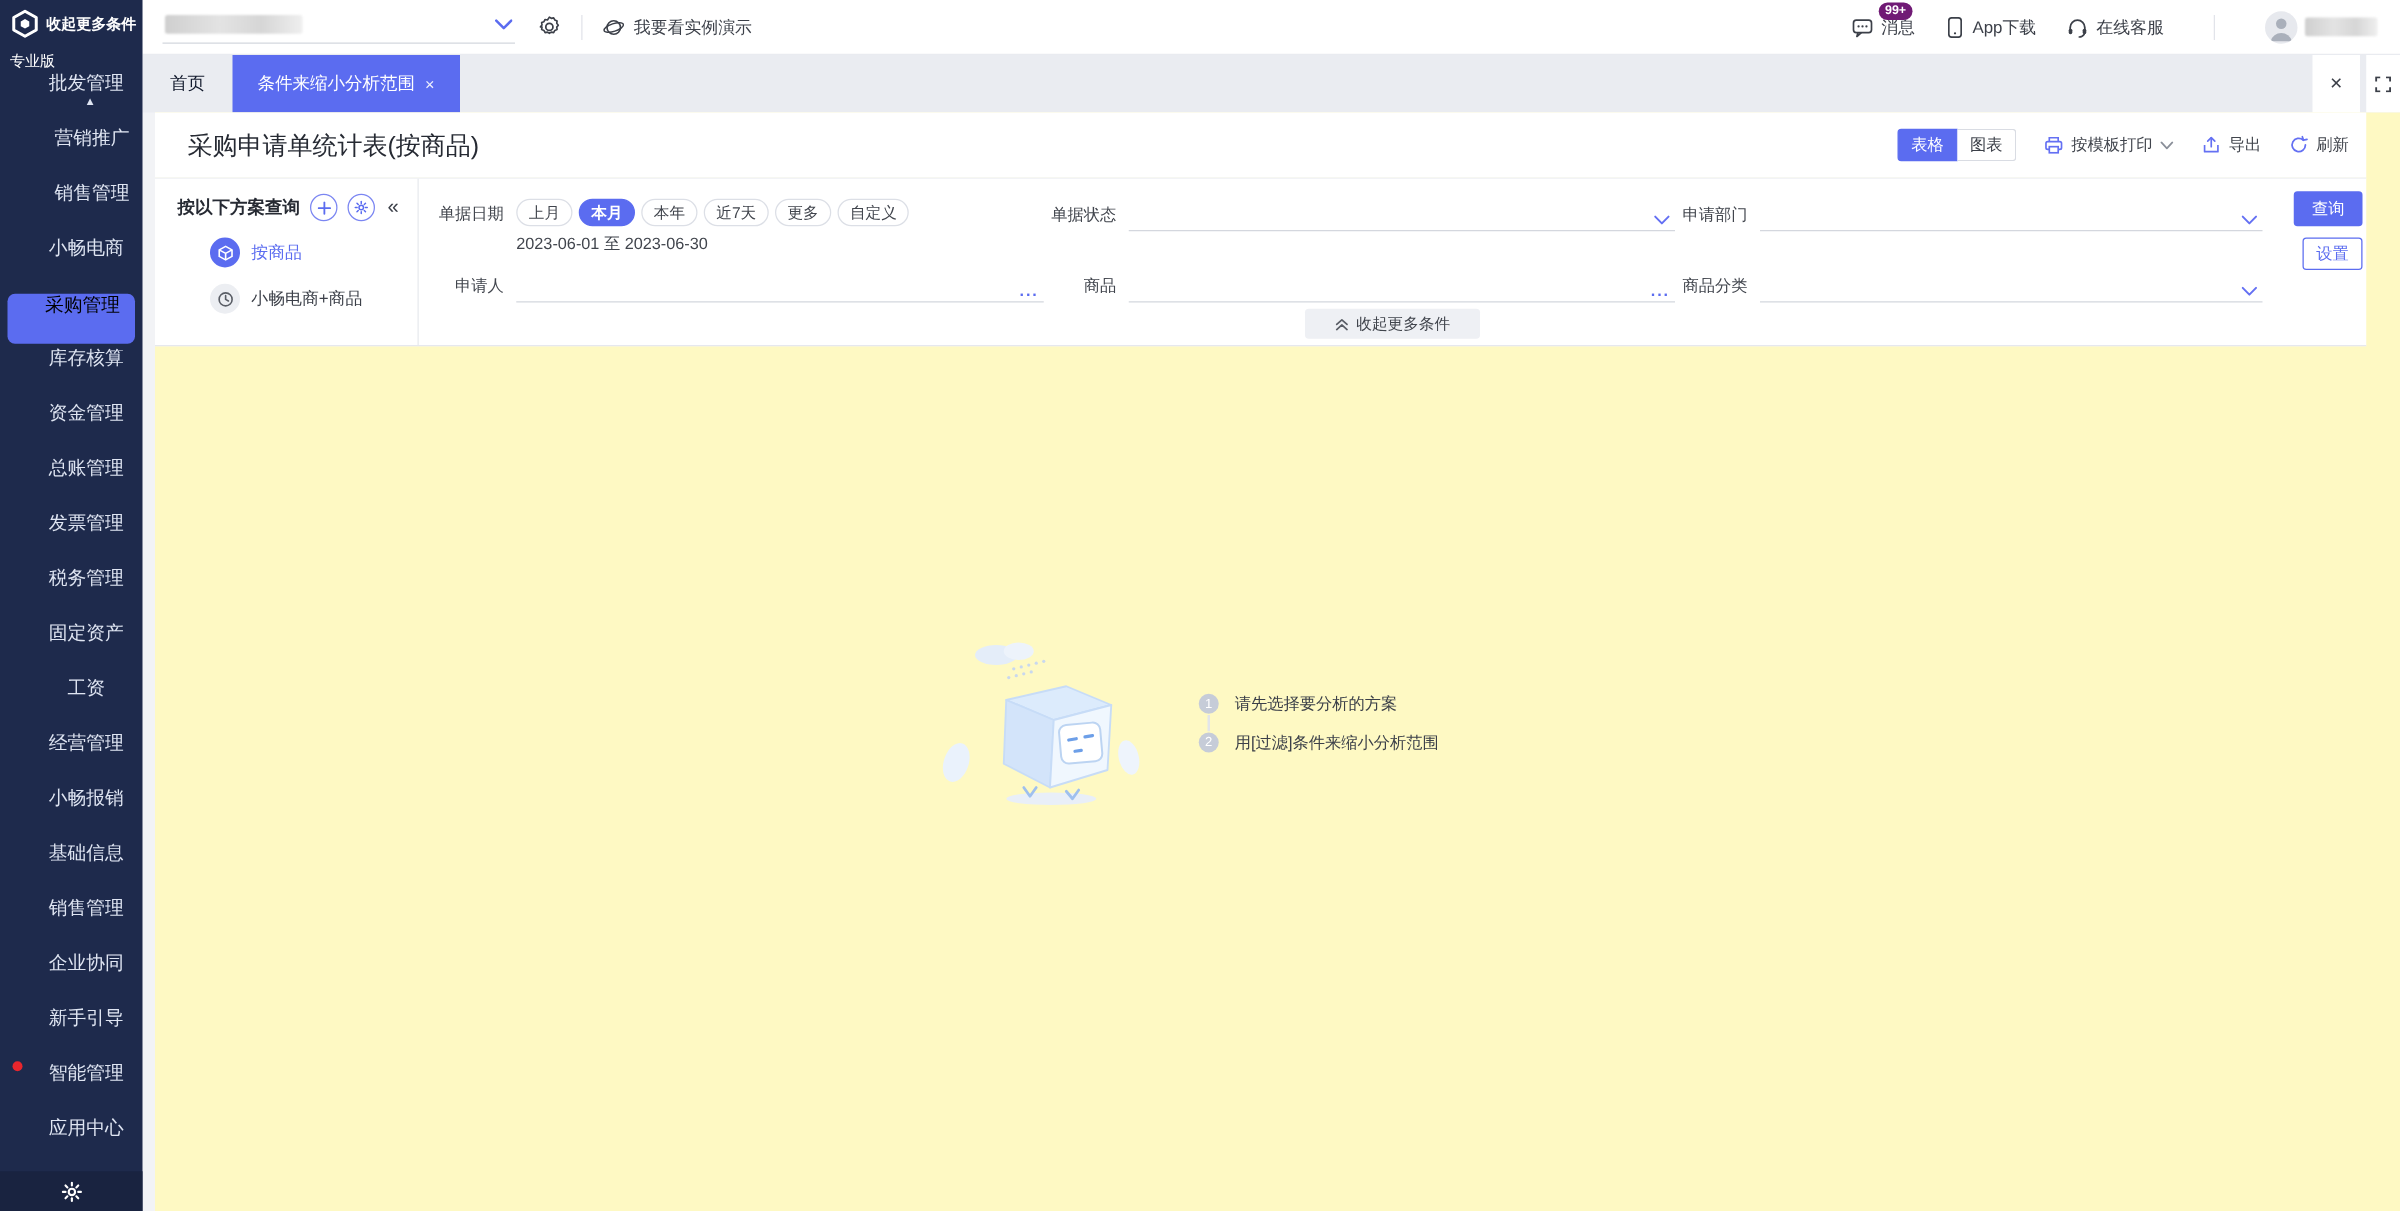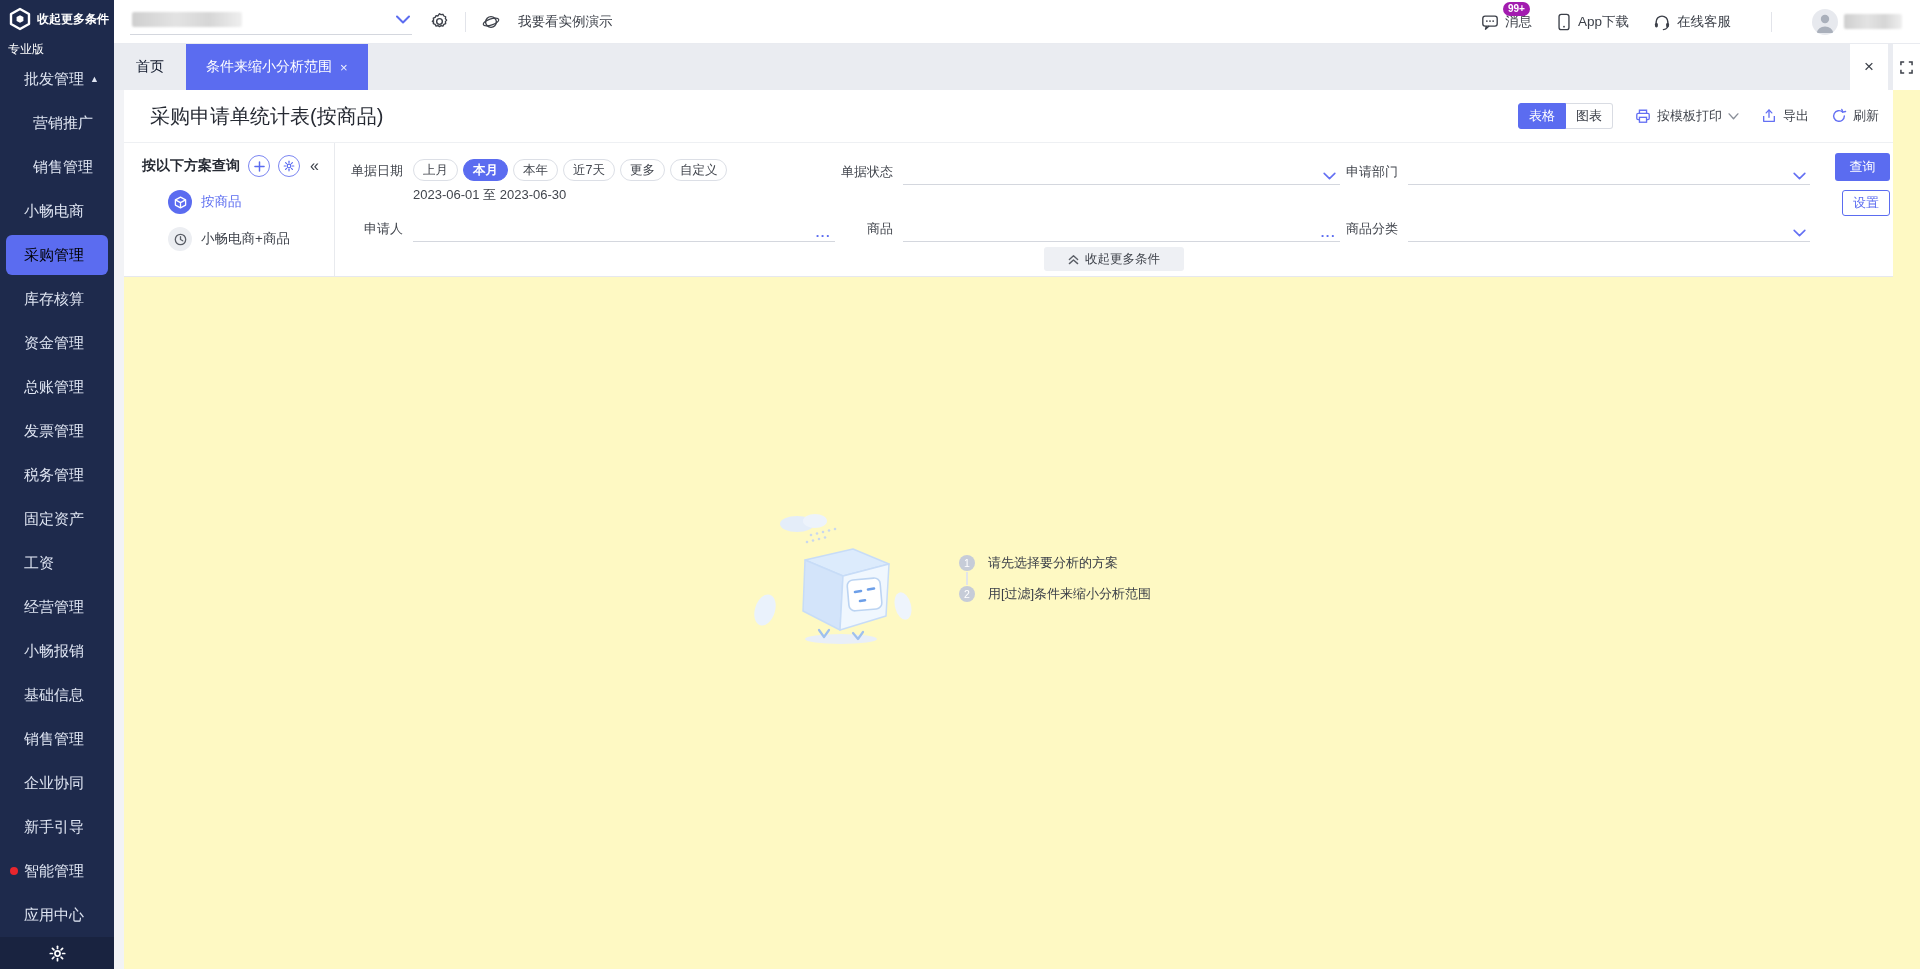--- a/index.html
+++ b/index.html
@@ -9,45 +9,45 @@
 
   
   .sidebar { width:114px; height:969px; background:#1e2a4c; color:#e8ecf6; flex:0 0 114px;
     display:flex; flex-direction:column; position:relative; z-index:5; }
   .logo { height:55px; padding:7px 6px 4px 8px; }
   .logo-row { display:flex; align-items:center; gap:5px; }
   .brand-name { font-size:12px; font-weight:bold; color:#fff; letter-spacing:0; white-space:nowrap; }
   .brand-edition { font-size:12px; color:#fff; margin-top:10px; }
   .menu { flex:1 1 auto; padding-top:2px; }
   .sb-item { height:44px; display:flex; align-items:center; padding-left:24px; font-size:15px;
-    color:#dfe5f2; position:relative; cursor:pointer; }
+    color:#dfe5f2; position:relative; cursor:pointer;flex-direction:column; }
   .sb-item.indent { padding-left:33px; }
   .sb-item.selected { background:#5b6cf0; color:#000000; margin:0 6px; padding-left:18px;
     border-radius:6px; height:40px; margin-top:2px; margin-bottom:2px; }
   .sb-arrow { font-size:9px; margin-left:6px; color:#dfe5f2; }
   .sb-dot { position:absolute; left:10px; width:8px; height:8px; border-radius:50%; background:#e8262d; }
   .sidebar-footer { height:34px; background:#192340; display:flex; align-items:center; justify-content:center; }
 
   
   .main { flex:1 1 auto; display:flex; flex-direction:column; min-width:0; }
 
   
   .topbar { height:44px; background:#fff; display:flex; align-items:center; padding:0 18px 0 16px;
     border-bottom:1px solid #e9ebf0; }
   .company-select { display:flex; align-items:center; gap:8px; border-bottom:1px solid #d4d7de;
     width:282px; padding:4px 2px 7px 2px; cursor:pointer; }
   .blur-block { height:15px; border-radius:2px; background:linear-gradient(90deg,#cfcfcf,#e3e3e3 40%,#d6d6d6 70%,#efefef); filter:blur(1px); }
   .company-blur { width:110px; }
   .name-blur { width:58px; }
   .tb-icon-btn { margin-left:18px; cursor:pointer; display:flex; align-items:center; }
   .tb-divider { width:1px; height:20px; background:#e2e4ea; margin:0 16px; }
-  .demo-link { display:flex; align-items:center; gap:18px; font-size:13.5px; color:#3c4049; cursor:pointer; }
+  .demo-link { display:flex; align-items:center; gap:7px; font-size:13.5px; color:#3c4049; cursor:pointer; }
   .topbar-right { margin-left:auto; display:flex; align-items:center; gap:24px; }
   .tb-entry { display:flex; align-items:center; gap:6px; font-size:13.5px; color:#3c4049; cursor:pointer; position:relative; }
-  .badge { position:absolute; top:-11px; left:22px; background:#a21caf; color:#fff; font-size:10px;
+  .badge { position:absolute; top:-11px; left:22px; background:#701a75; color:#fff; font-size:10px;
     line-height:14px; padding:0 5px; border-radius:8px; font-weight:bold; }
   .avatar { width:26px; height:26px; border-radius:50%; background:#e7e9ee; display:flex; align-items:center; justify-content:center; overflow:hidden; }
 
   
   .tabbar { height:46px; background:#eaecf1; display:flex; align-items:stretch; }
   .tab { display:flex; align-items:center; padding:0 22px; font-size:14px; color:#0f172a; cursor:pointer; gap:8px; }
   .tab.active { background:#5b6cf0; color:#fff; padding:0 20px; }
   .tab-close { font-size:13px; opacity:.9; }
   .tabbar-spacer { flex:1; }
   .tabbar-btn { width:38px; background:#fff; display:flex; align-items:center; justify-content:center;

